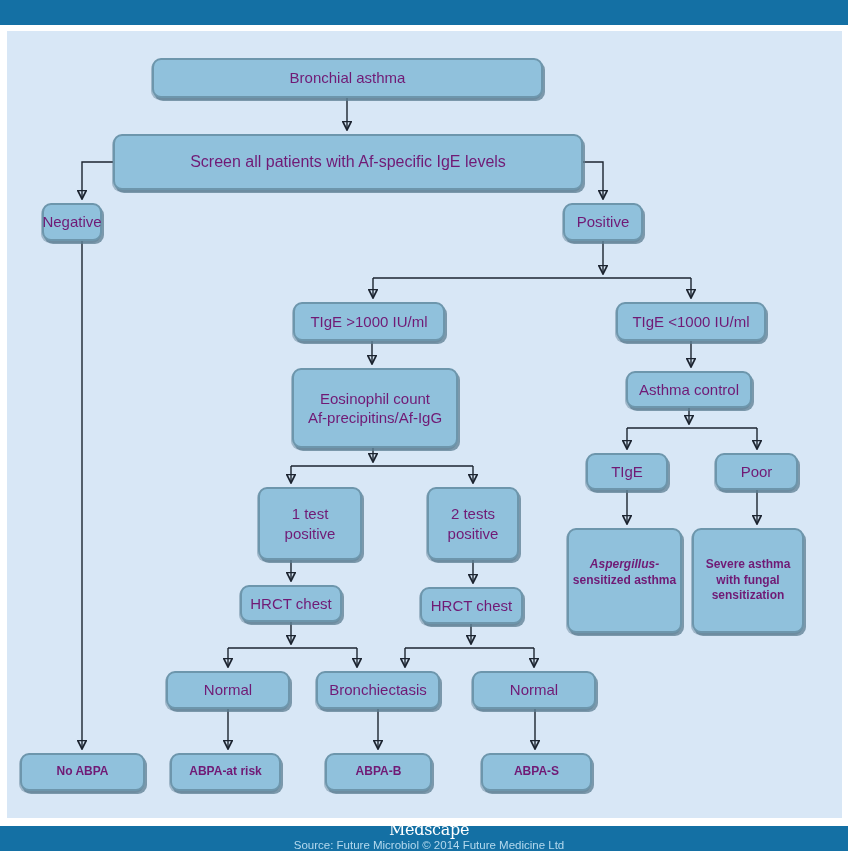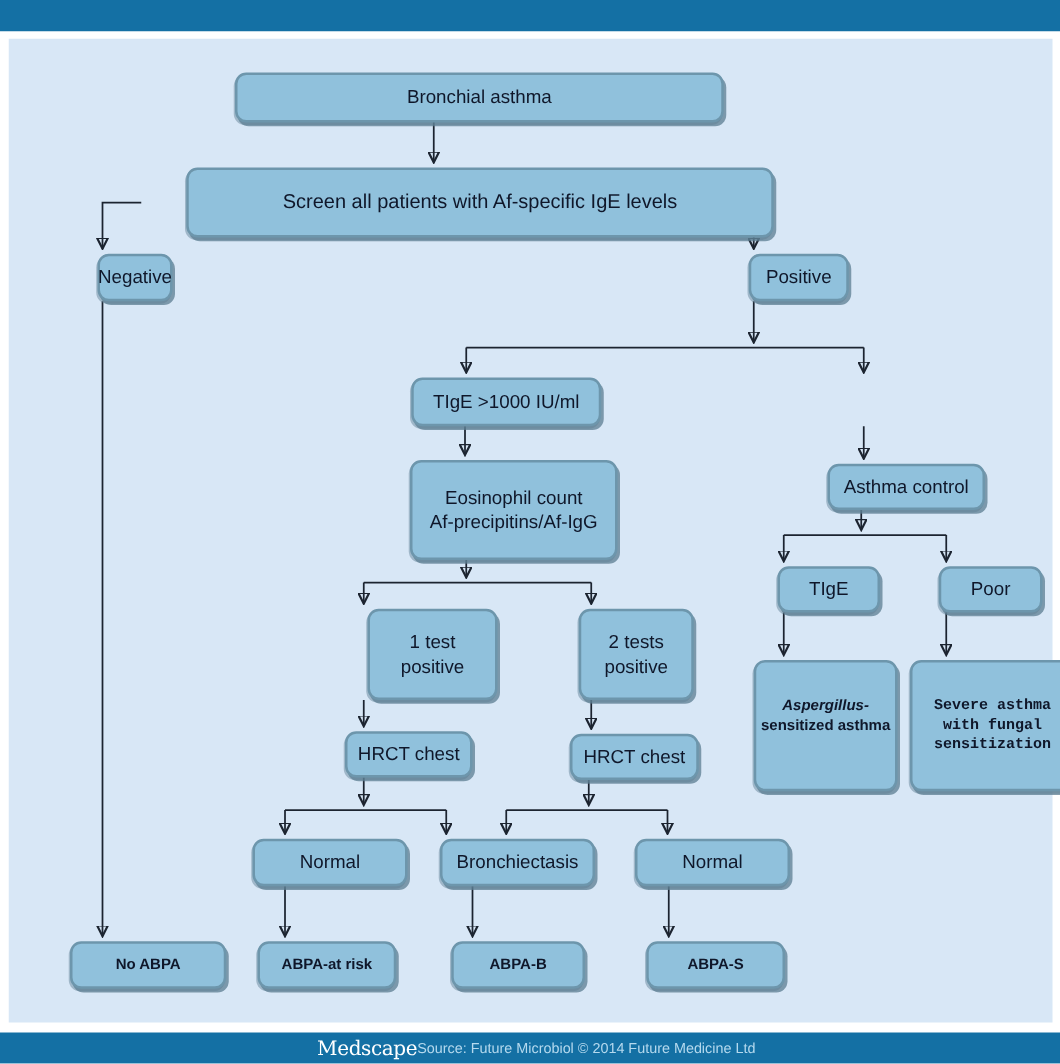--- a/index.html
+++ b/index.html
@@ -1,28 +1,28 @@
 <!DOCTYPE html>
 <html><head>
 <meta charset="utf-8">
 <style>
   html,body{margin:0;padding:0;background:#ffffff;}
   #page{position:relative;width:848px;height:851px;background:#ffffff;overflow:hidden;
         font-family:"Liberation Sans",sans-serif;}
   .bar{position:absolute;left:0;width:848px;background:#1470a4;}
   #top-bar{top:0;height:25px;}
-  #bottom-bar{top:826px;height:25px;display:flex;align-items:center;justify-content:center;
-              padding:0 8px 0 18px;box-sizing:border-box;}
+  #bottom-bar{top:826px;height:25px;display:flex;align-items:center;justify-content:flex-end;
+              padding:0 8px 0 18px;box-sizing:border-box;flex-direction:column;}
   #panel{position:absolute;left:7px;top:31px;width:835px;height:787px;background:#d8e7f6;}
   #connectors{position:absolute;left:0;top:0;width:848px;height:851px;pointer-events:none;}
   #connectors path{stroke:#1c2430;stroke-width:1.4;fill:none;}
   .node{position:absolute;box-sizing:border-box;display:flex;align-items:center;justify-content:center;
         text-align:center;background:#90c1dc;border:2.5px solid #6d96ac;border-radius:9px;
-        color:#0f172a;font-size:15px;line-height:1.3;
-        box-shadow:2px 3px 0 rgba(92,125,146,.75),-1px 2px 0 rgba(92,125,146,.45);margin-left:36px;}
+        color:#701a75;font-size:15px;line-height:1.3;
+        box-shadow:2px 3px 0 rgba(92,125,146,.75),-1px 2px 0 rgba(92,125,146,.45);}
   .pre{white-space:pre-line;}
   .result{font-weight:bold;font-size:12px;}
   .it{font-style:italic;}
   #brand{color:#ffffff;font-family:"DejaVu Serif","Liberation Serif",serif;font-size:16px;
          letter-spacing:-0.3px;}
   #source{color:#b4d9ee;font-size:11.5px;}
 </style>
 </head>
 <body>
 
@@ -88,20 +88,21 @@
   <div class="node" style="left:152px;top:58px;width:391px;height:40px;">Bronchial asthma</div>
 
   <div class="node" style="left:113px;top:134px;width:470px;height:56px;font-size:16px;">Screen all patients with Af-specific IgE levels</div>
 
   <div class="node" style="left:42px;top:203px;width:60px;height:38px;">Negative</div>
 
   <div class="node" style="left:563px;top:203px;width:80px;height:38px;">Positive</div>
 
   <div class="node" style="left:293px;top:302px;width:152px;height:39px;text-align:center;">TIgE &gt;1000 IU/ml</div>
 
+  <div class="node" style="left:616px;top:302px;width:150px;height:39px;">TIgE &lt;1000 IU/ml</div>
 
   <div class="node pre" style="left:292px;top:368px;width:166px;height:80px;">Eosinophil count
 Af-precipitins/Af-IgG</div>
 
   <div class="node" style="left:626px;top:371px;width:126px;height:37px;">Asthma control</div>
 
   <div class="node pre" style="left:258px;top:487px;width:104px;height:73px;">1 test
 positive</div>
 
   <div class="node pre" style="left:427px;top:487px;width:92px;height:73px;">2 tests
@@ -110,21 +111,21 @@
   <div class="node" style="left:586px;top:453px;width:82px;height:37px;">TIgE</div>
 
   <div class="node" style="left:715px;top:453px;width:83px;height:37px;">Poor</div>
 
   <div class="node" style="left:240px;top:585px;width:102px;height:37px;">HRCT chest</div>
 
   <div class="node" style="left:420px;top:587px;width:103px;height:37px;">HRCT chest</div>
 
   <div class="node result" style="left:567px;top:528px;width:115px;height:105px;display:block;padding-top:27px;"><span class="it">Aspergillus-</span><span>sensitized asthma</span></div>
 
-  <div class="node pre result" style="left:692px;top:528px;width:132px;height:105px;font-family:Liberation Mono, monospace;">Severe asthma
+  <div class="node pre result" style="left:692px;top:528px;width:112px;height:105px;">Severe asthma
 with fungal
 sensitization</div>
 
   <div class="node" style="left:166px;top:671px;width:124px;height:38px;">Normal</div>
 
   <div class="node" style="left:316px;top:671px;width:124px;height:38px;">Bronchiectasis</div>
 
   <div class="node" style="left:472px;top:671px;width:124px;height:38px;">Normal</div>
 
   <div class="node result" style="left:20px;top:753px;width:125px;height:38px;">No ABPA</div>

